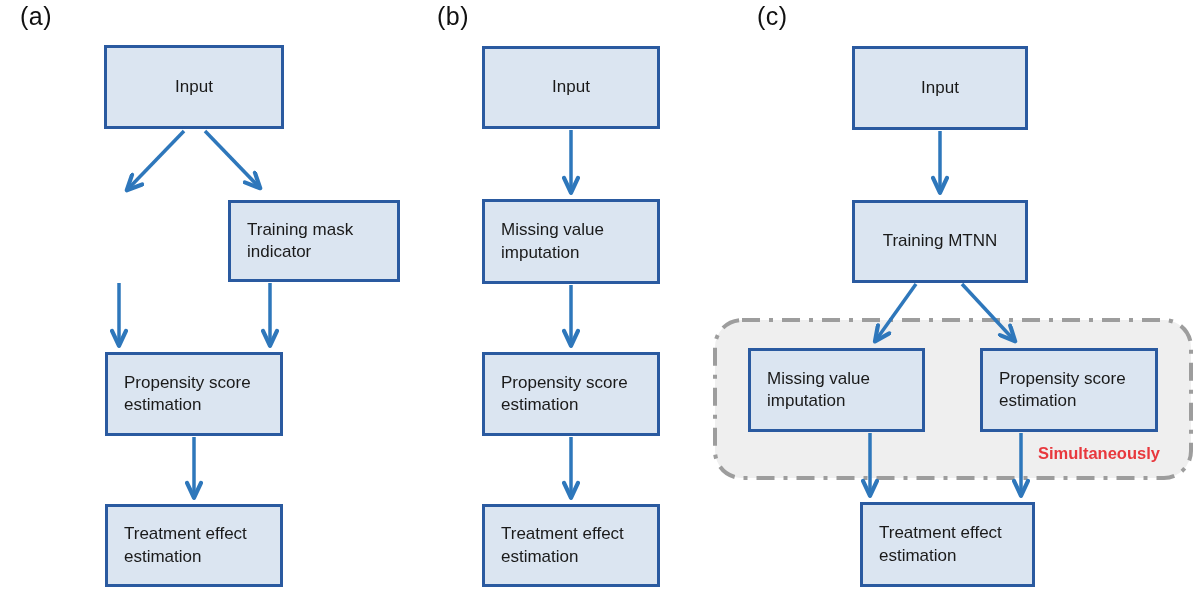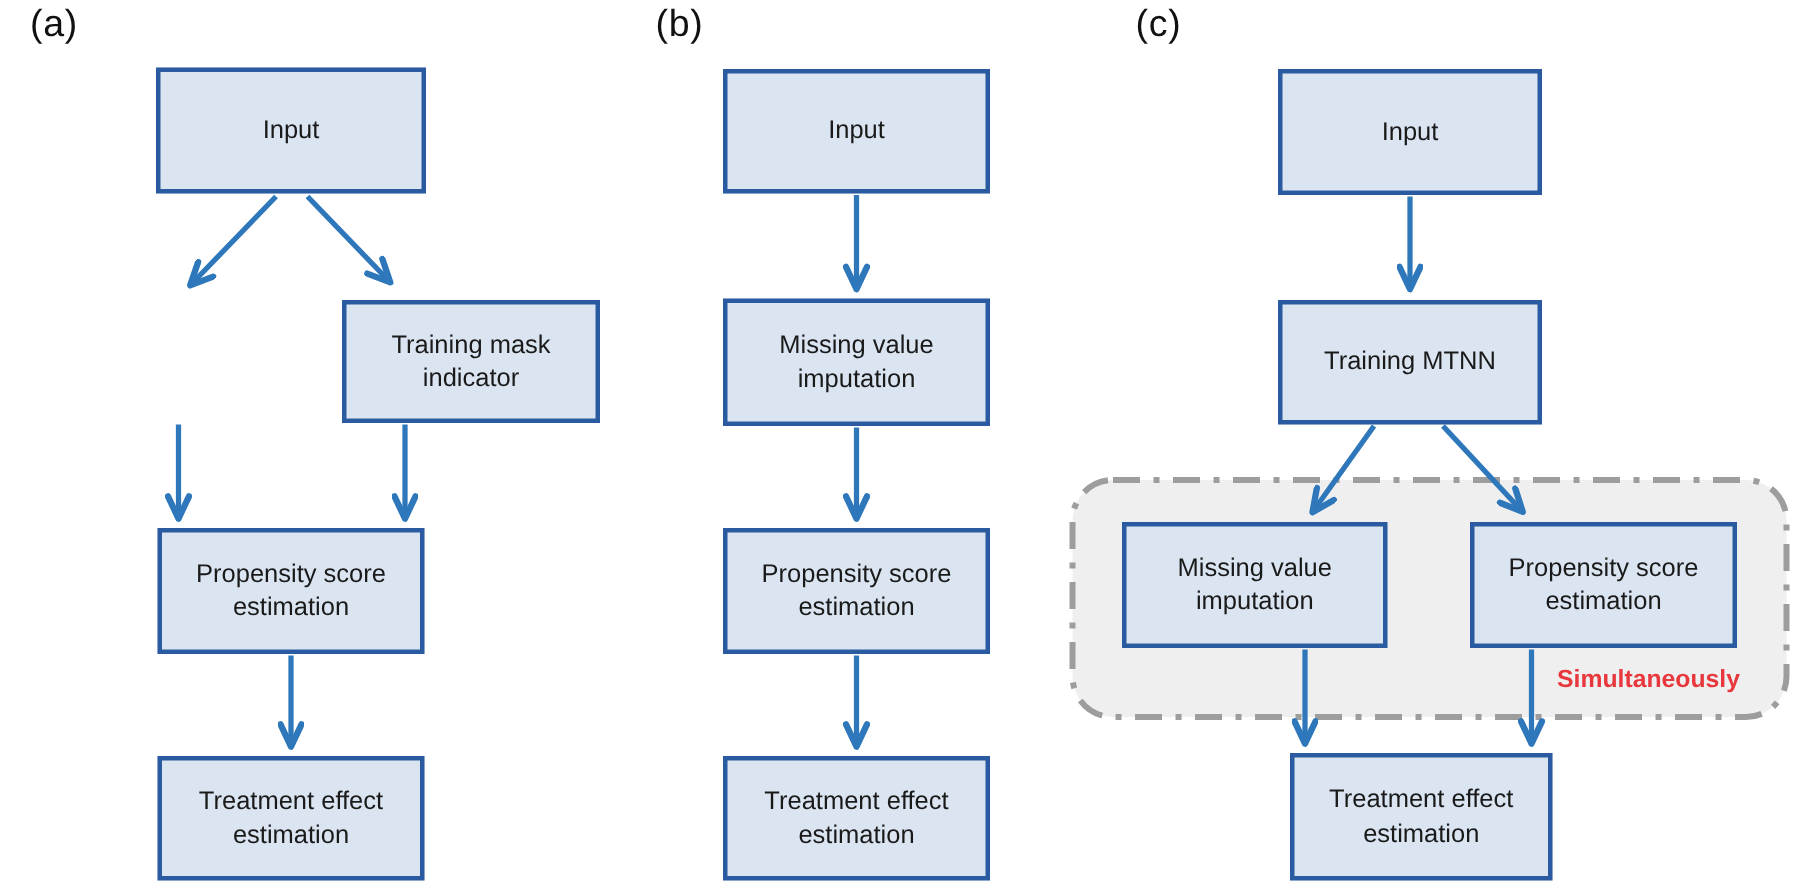--- a/index.html
+++ b/index.html
@@ -30,21 +30,21 @@
     font-size:25px;
     color:var(--label-color);
     letter-spacing:0.5px;
   }
   .node{
     position:absolute;
     background:var(--box-fill);
     border:3px solid var(--box-border);
     box-sizing:border-box;
     display:flex;align-items:center;justify-content:center;
-    text-align:center;
+    text-align:left;
     font-size:17px;
     line-height:1.32;
     color:var(--text-color);
     padding:0 16px;
   }
   .annotation{
     position:absolute;
     font-size:16.5px;
     font-weight:bold;
     color:var(--annotation-color);

